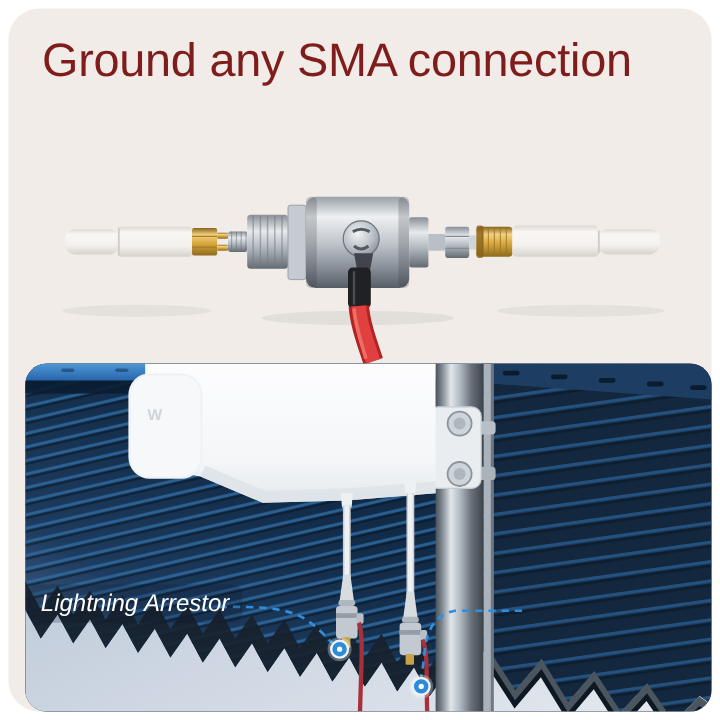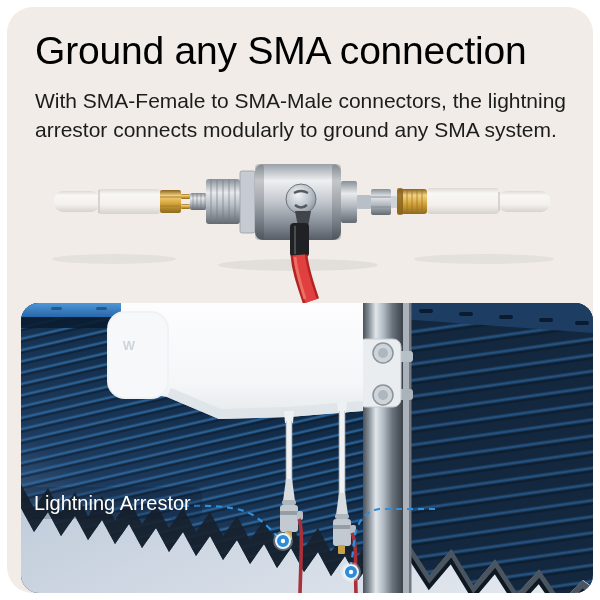--- a/index.html
+++ b/index.html
@@ -7,51 +7,49 @@
     width:600px;height:600px;position:relative;background:#ffffff;
     font-family:"Liberation Sans","DejaVu Sans",sans-serif;
     -webkit-font-smoothing:antialiased;overflow:hidden;
   }
   .card{
     position:absolute;left:7px;top:7px;width:586px;height:586px;
     background:var(--card-beige,#f1ece7);border-radius:26px;
   }
   .headline{
     position:absolute;left:28px;top:22px;width:540px;
-    font-size:39px;line-height:1.15;font-weight:400;color:#000000;
+    font-size:39px;line-height:1.15;font-weight:400;color:#7f1d1d;
     letter-spacing:-0.2px;
   }
   .subtext{
     position:absolute;left:28px;top:80px;width:556px;
     font-size:21px;line-height:1.38;font-weight:400;color:#1c1c1c;
     white-space:pre-line;
   }
   .product-figure{
     position:absolute;left:7px;top:140px;width:586px;height:156px;
   }
   .photo-figure{
     position:absolute;left:14px;top:296px;width:572px;height:290px;
     border-radius:18px;overflow:hidden;background:#12304f;
   }
   .photo-figure svg{position:absolute;left:0;top:0;}
   .callout{
     position:absolute;color:#ffffff;font-size:20px;line-height:1;
     padding:6px 11px;border-radius:8px;white-space:nowrap;
   }
-  .callout.la{left:2px;top:184px;background:rgba(12,24,40,0.22);}
+  .callout.la{left:2px;top:184px;background:rgba(12,24,40,0.22);font-style:italic;}
   .callout.gw{left:414px;top:186px;background:rgba(12,24,40,0.38);}
 </style>
 </head>
 <body>
 
 <div class="card">
 
   <div class="headline">Ground any SMA connection</div>
-  <div class="subtext">With SMA-Female to SMA-Male connectors, the lightning
-arrestor connects modularly to ground any SMA system.</div>
 
   <svg class="product-figure" viewBox="0 0 586 156" width="586" height="156">
     <defs>
       <linearGradient id="cableG" x1="0" y1="0" x2="0" y2="1">
         <stop offset="0" stop-color="#ddd9d4"></stop>
           <stop offset="0.2" stop-color="#f9f7f4"></stop>
         <stop offset="0.65" stop-color="#f3f0ed"></stop>
           <stop offset="1" stop-color="#d6d2cc"></stop>
       </linearGradient>
       <linearGradient id="goldG" x1="0" y1="0" x2="0" y2="1">

